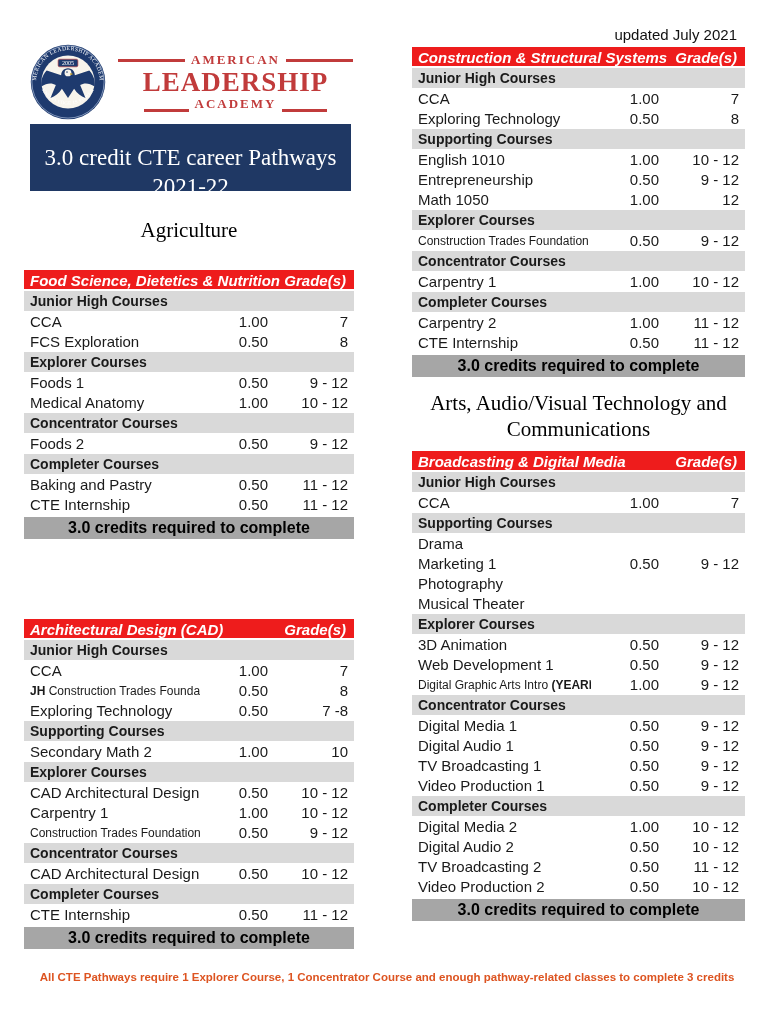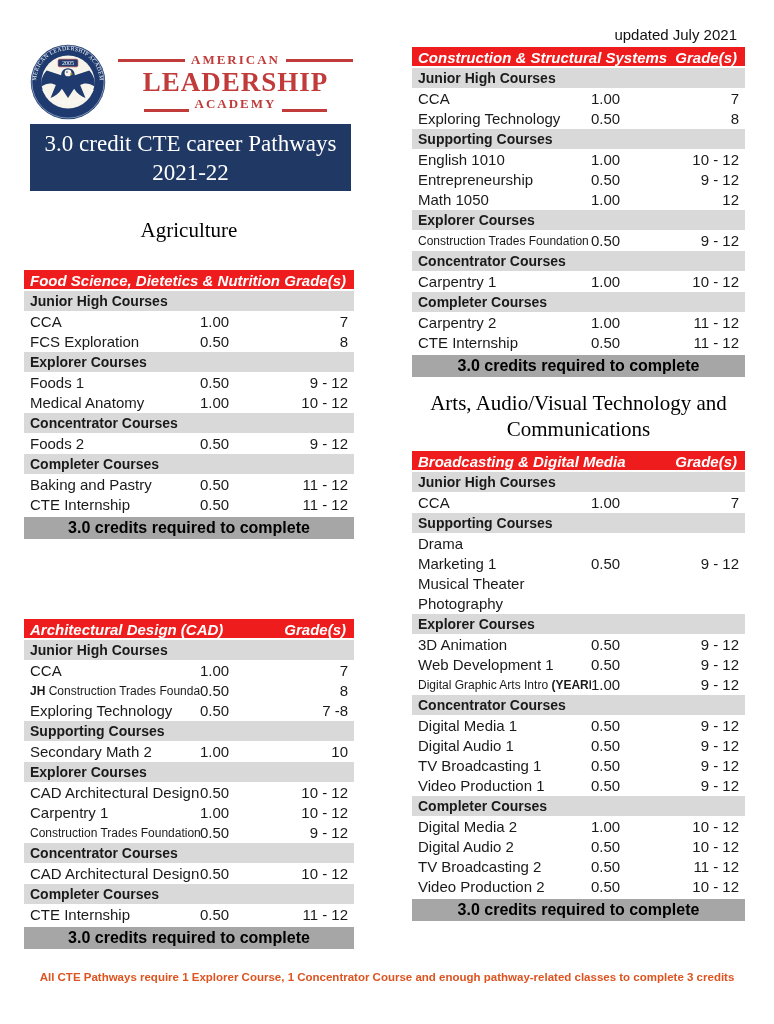--- a/index.html
+++ b/index.html
@@ -14,21 +14,21 @@
   .wordmark{margin-left:12px;width:235px;color:#c13b3b;font-family:"Liberation Serif",serif;text-align:center;}
   .wm-row{display:flex;align-items:center;gap:6px;}
   .wm-rule{flex:1;height:3px;background:#c13b3b;}
   .wm-small{font-size:13px;font-weight:bold;letter-spacing:2px;white-space:nowrap;}
   .wm-big{font-size:27px;font-weight:bold;letter-spacing:1px;line-height:28px;}
   .wm-row.inner{padding:0 26px;align-items:flex-end;}
 
   
   .banner{position:absolute;left:30px;top:124px;width:321px;height:67px;background:#1f3864;
           color:#fff;font-family:"Liberation Serif",serif;font-size:23px;text-align:center;
-          line-height:29px;padding-top:5px;box-sizing:border-box;}
+          line-height:29px;padding-top:19px;box-sizing:border-box;}
 
   
   .heading{position:absolute;font-family:"Liberation Serif",serif;font-size:21px;color:#000;
            text-align:center;line-height:26px;}
   #h-agriculture{left:24px;top:217px;width:330px;}
   #h-architecture{left:24px;top:565px;width:330px;margin-top:48px;}
   #h-arts{left:412px;top:390px;width:333px;}
 
   
   .tbl{position:absolute;font-size:15px;}
@@ -37,21 +37,21 @@
   #tbl-construction{left:412px;top:47px;width:333px;}
   #tbl-broadcast{left:412px;top:451px;width:333px;}
 
   .thead{background:#ee1c1c;color:#fff;font-weight:bold;height:21px;line-height:21px;
          display:flex;padding:0 8px 0 6px;border-bottom:2px solid #fff;box-sizing:border-box;font-style:italic;}
   .thead .t{flex:1;white-space:nowrap;}
   .thead .g{white-space:nowrap;}
   .trow{display:flex;height:20px;line-height:20px;}
   .trow.section{background:#d9d9d9;font-weight:bold;font-size:14px;border-bottom:1px solid #fff;}
   .trow .name{flex:1;padding-left:6px;white-space:nowrap;overflow:hidden;border-radius:7px;}
-  .trow .credit{width:68px;white-space:nowrap;}
+  .trow .credit{width:68px;text-align:right;white-space:nowrap;}
   .trow .grade{width:80px;text-align:right;padding-right:6px;white-space:nowrap;}
   .trow.small .name{font-size:12px;}
   .tfoot{background:#a6a6a6;color:#000;text-align:center;font-weight:bold;font-size:16px;
          height:22px;line-height:22px;border-top:2px solid #fff;}
 
   
   .note{position:absolute;left:0;top:971px;width:774px;text-align:center;
         color:#dd5421;font-weight:bold;font-size:11.5px;}
 </style>
 </head>
@@ -317,29 +317,29 @@
         <span class="name">Drama</span>
         <span class="credit"></span>
         <span class="grade"></span>
       </div>
       <div class="trow course">
         <span class="name">Marketing 1</span>
         <span class="credit">0.50</span>
         <span class="grade">9 - 12</span>
       </div>
       <div class="trow course">
+        <span class="name">Photography</span>
+        <span class="credit"></span>
+        <span class="grade"></span>
+      </div>
+      <div class="trow course">
         <span class="name">Musical Theater</span>
         <span class="credit"></span>
         <span class="grade"></span>
       </div>
-      <div class="trow course">
-        <span class="name">Photography</span>
-        <span class="credit"></span>
-        <span class="grade"></span>
-      </div>
       <div class="trow section">
         <span class="name">Explorer Courses</span>
       </div>
       <div class="trow course">
         <span class="name">3D Animation</span>
         <span class="credit">0.50</span>
         <span class="grade">9 - 12</span>
       </div>
       <div class="trow course">
         <span class="name">Web Development 1</span>

